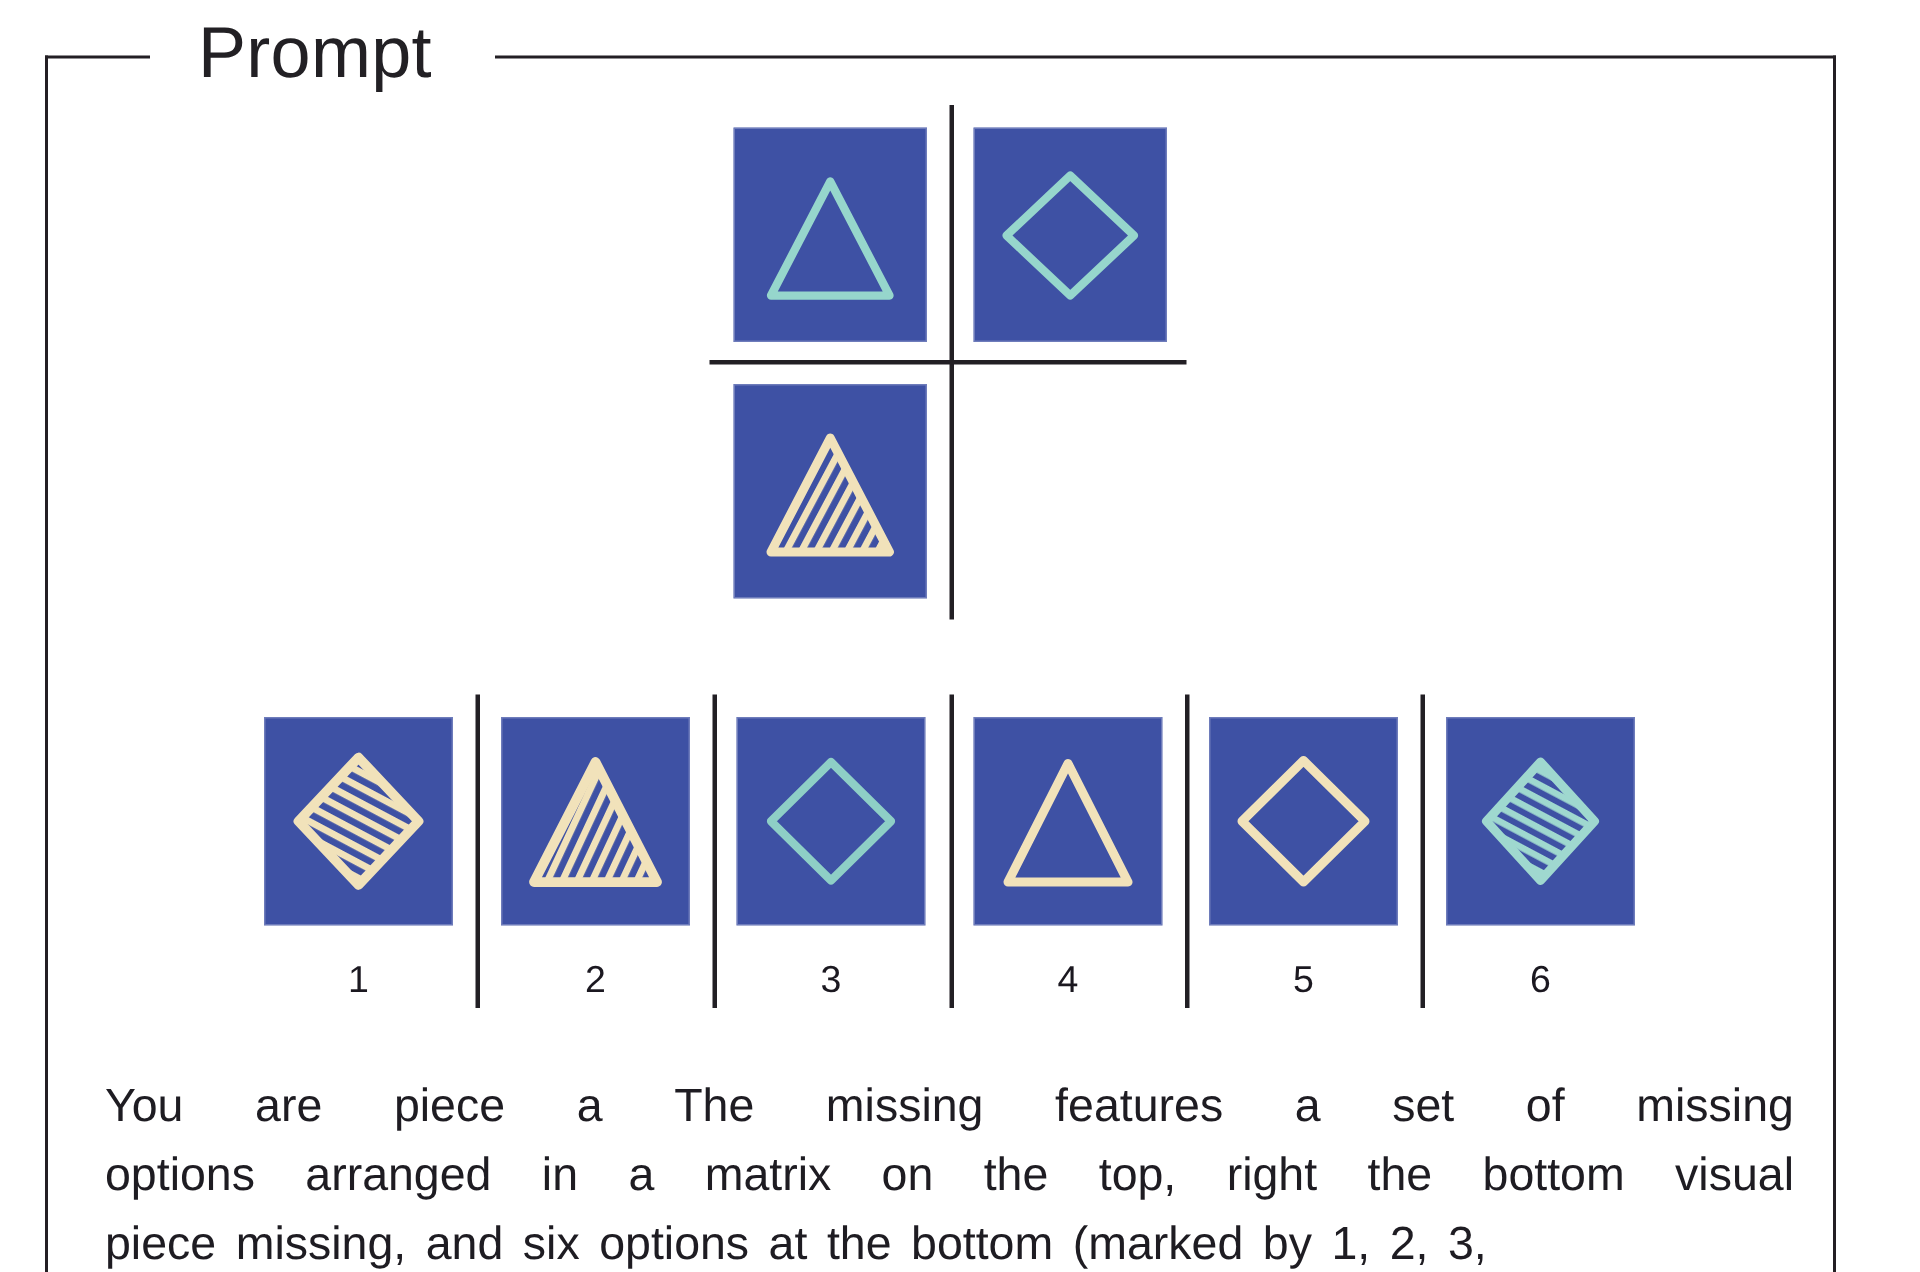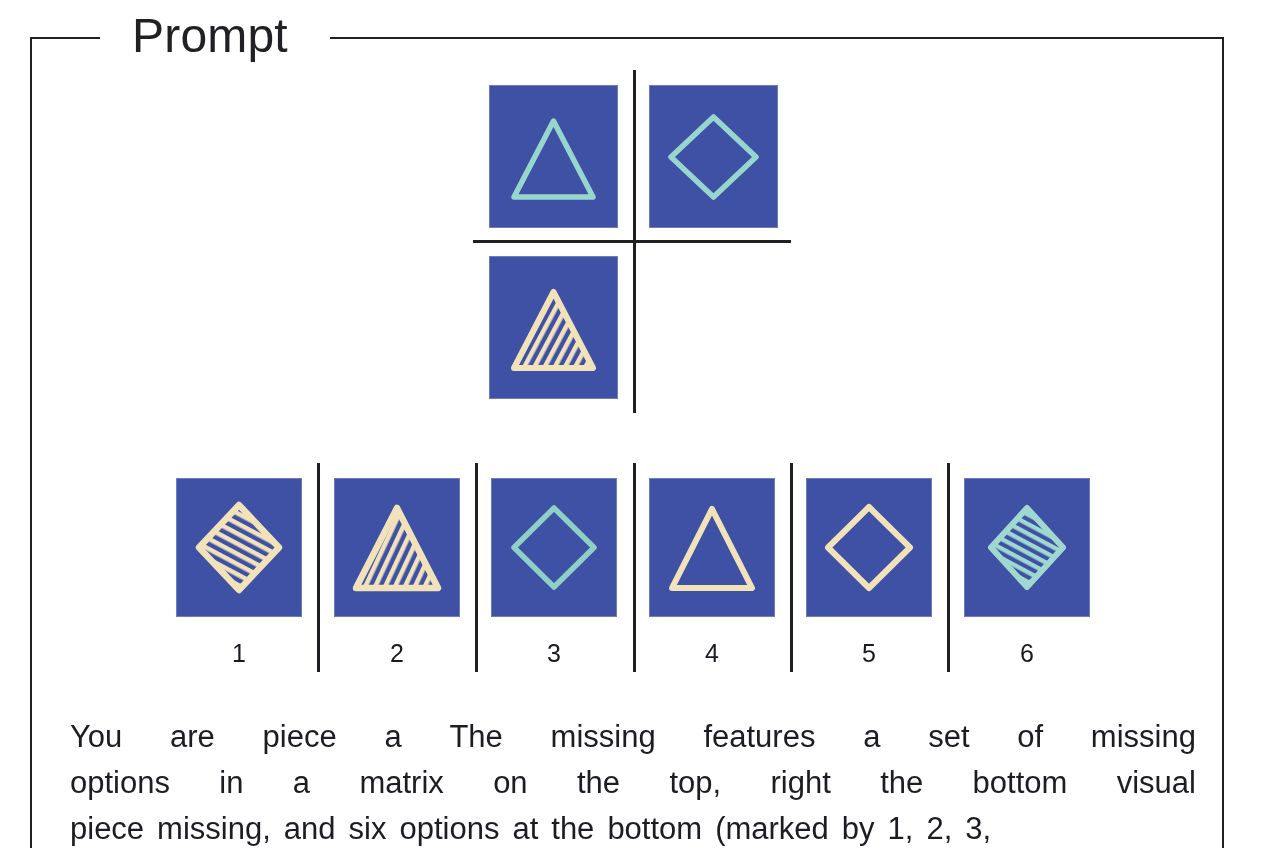--- a/index.html
+++ b/index.html
@@ -275,20 +275,21 @@
       <span class="w">The</span>
       <span class="w">missing</span>
       <span class="w">features</span>
       <span class="w">a</span>
       <span class="w">set</span>
       <span class="w">of</span>
       <span class="w">missing</span>
     </span>
   <span class="ln">
       <span class="w">options</span>
+      <span class="w">arranged</span>
       <span class="w">in</span>
       <span class="w">a</span>
       <span class="w">matrix</span>
       <span class="w">on</span>
       <span class="w">the</span>
       <span class="w">top,</span>
       <span class="w">right</span>
       <span class="w">the</span>
       <span class="w">bottom</span>
       <span class="w">visual</span>

